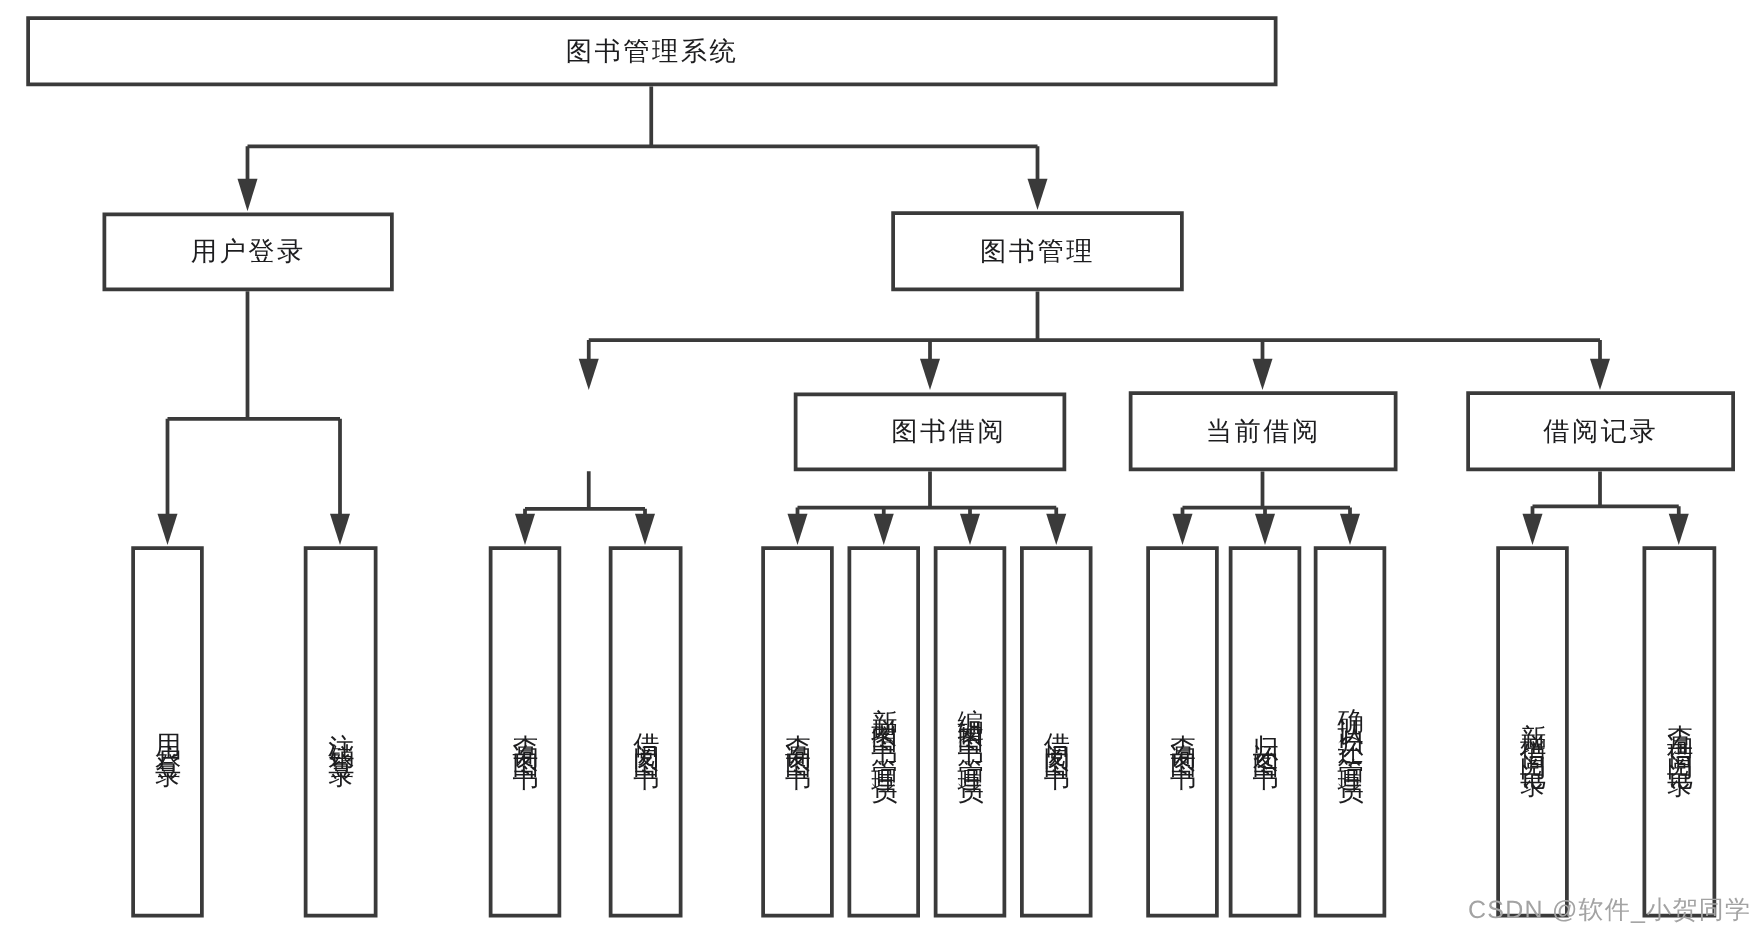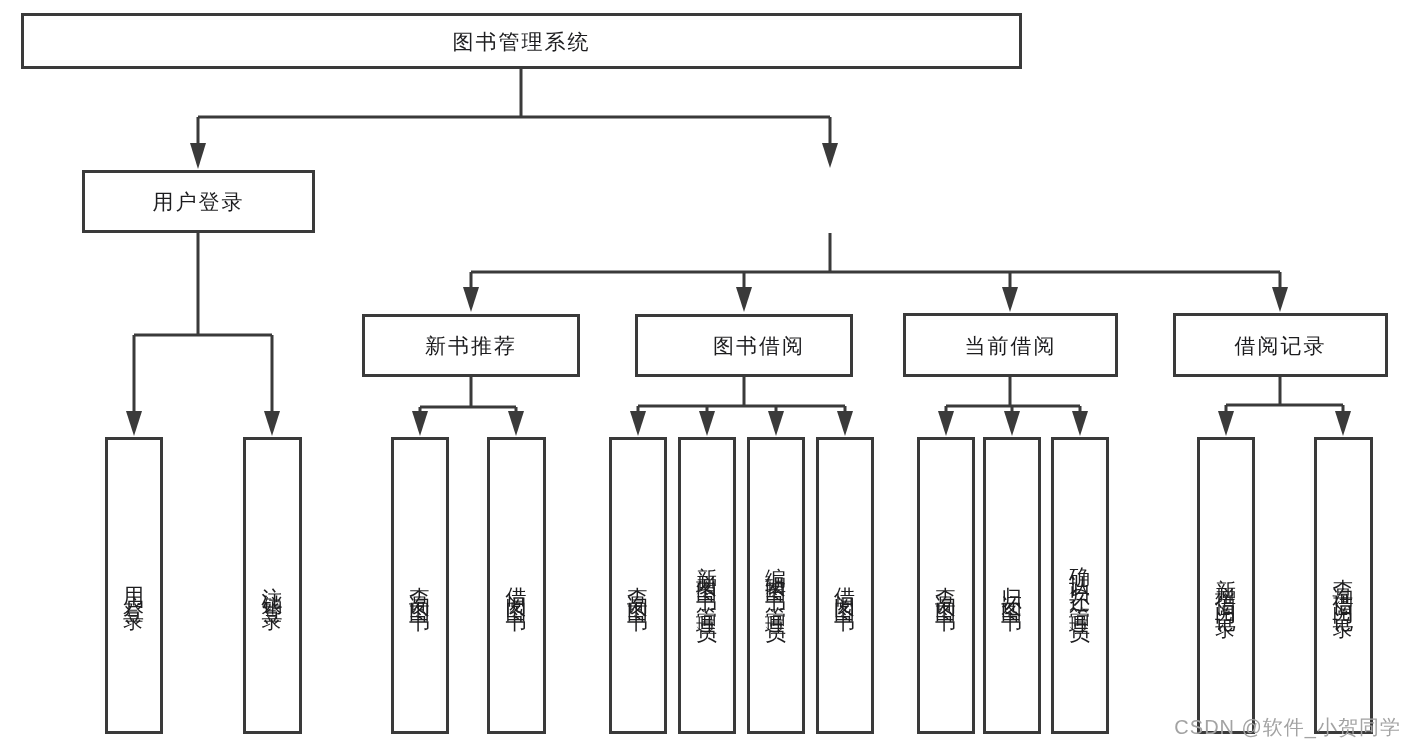--- a/index.html
+++ b/index.html
@@ -112,22 +112,22 @@
       <polygon points="1004,411 1020,411 1012,436"></polygon>
       <polygon points="1072,411 1088,411 1080,436"></polygon>
       <polygon points="1218,411 1234,411 1226,436"></polygon>
       <polygon points="1335,411 1351,411 1343,436"></polygon>
     </g>
   </svg>
 
   <div class="box" style="left:21px; top:13px; width:1001px; height:56px;">图书管理系统</div>
 
   <div class="box" style="left:82px; top:170px; width:233px; height:63px;">用户登录</div>
+  <div class="box" style="left:713px; top:169px; width:234px; height:64px;">图书管理</div>
 
-  <div class="box" style="left:362px; top:314px; width:218px; height:63px;">新书推荐</div>
   <div class="box" style="left:635px; top:314px; width:218px; height:63px;padding-left:30px;">图书借阅</div>
   <div class="box" style="left:903px; top:313px; width:215px; height:64px;">当前借阅</div>
   <div class="box" style="left:1173px; top:313px; width:215px; height:64px;">借阅记录</div>
 
   <div class="vbox" style="left:105px; top:437px; width:58px; height:297px;">
     <span class="vtext">用户登录</span>
   </div>
   <div class="vbox" style="left:243px; top:437px; width:59px; height:297px;">
     <span class="vtext">注销登录</span>
   </div>

